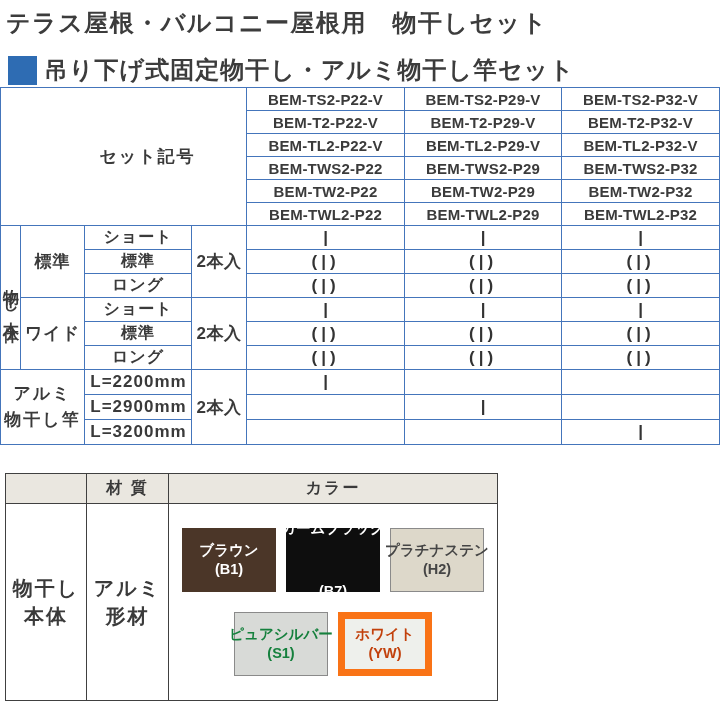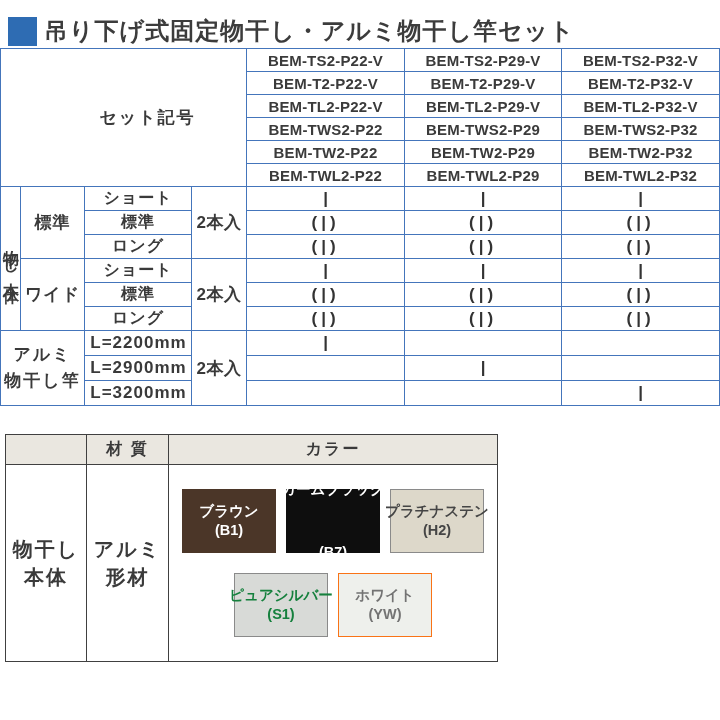--- a/index.html
+++ b/index.html
@@ -47,27 +47,28 @@
   .swatch-wrap { display:flex; flex-direction:column; gap:20px; align-items:center; }
   .swatch-row { display:flex; gap:10px; justify-content:flex-end; }
   .swatch { width:94px; height:64px; display:flex; flex-direction:column;
     justify-content:center; align-items:center; font-size:14.5px; font-weight:600;
     line-height:19px; letter-spacing:0px; }
   .swatch .nm { white-space:nowrap; }
   .sw-b1 { background:#4b3628; color:#ffffff; }
   .sw-b7 { background:#0e0e0e; color:#ffffff;gap:44px; }
   .sw-h2 { background:#ddd8ca; color:#454545; border:1px solid #8a8a8a; }
   .sw-s1 { background:#d8dad7; color:#15803d; border:1px solid #8a8a8a; }
-  .sw-yw { background:#eef0ec; color:#737373; border:1px solid #f97316; }
+  .sw-yw { background:#eef0ec; color:#c2410c; border:7px solid #f97316; }
 </style>
 </head>
 <body>
 
 <div class="page">
 
+  <div class="title">テラス屋根・バルコニー屋根用　物干しセット</div>
 
   <div class="subtitle-row">
     <div class="bullet"></div>
     <div class="subtitle">吊り下げ式固定物干し・アルミ物干し竿セット</div>
   </div>
 
   <table class="main">
     <colgroup>
       <col style="width:20px">
         <col style="width:64px">

